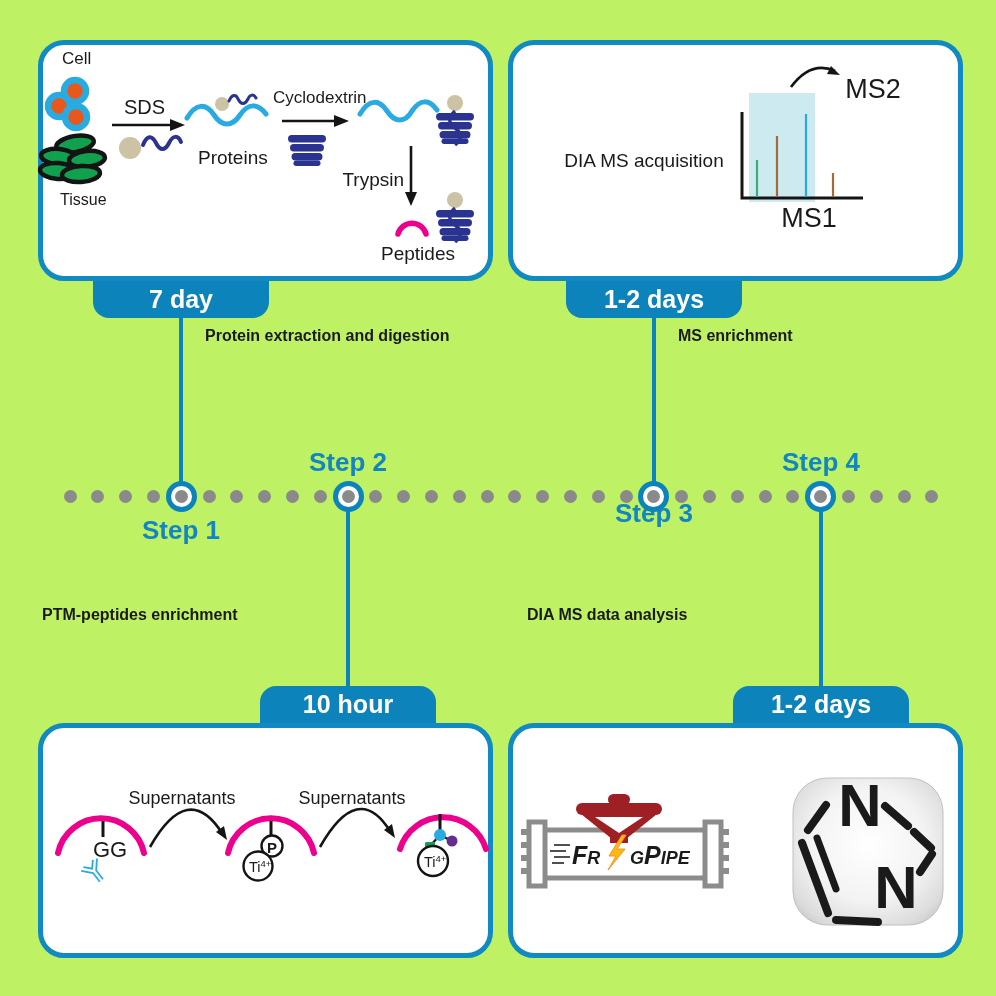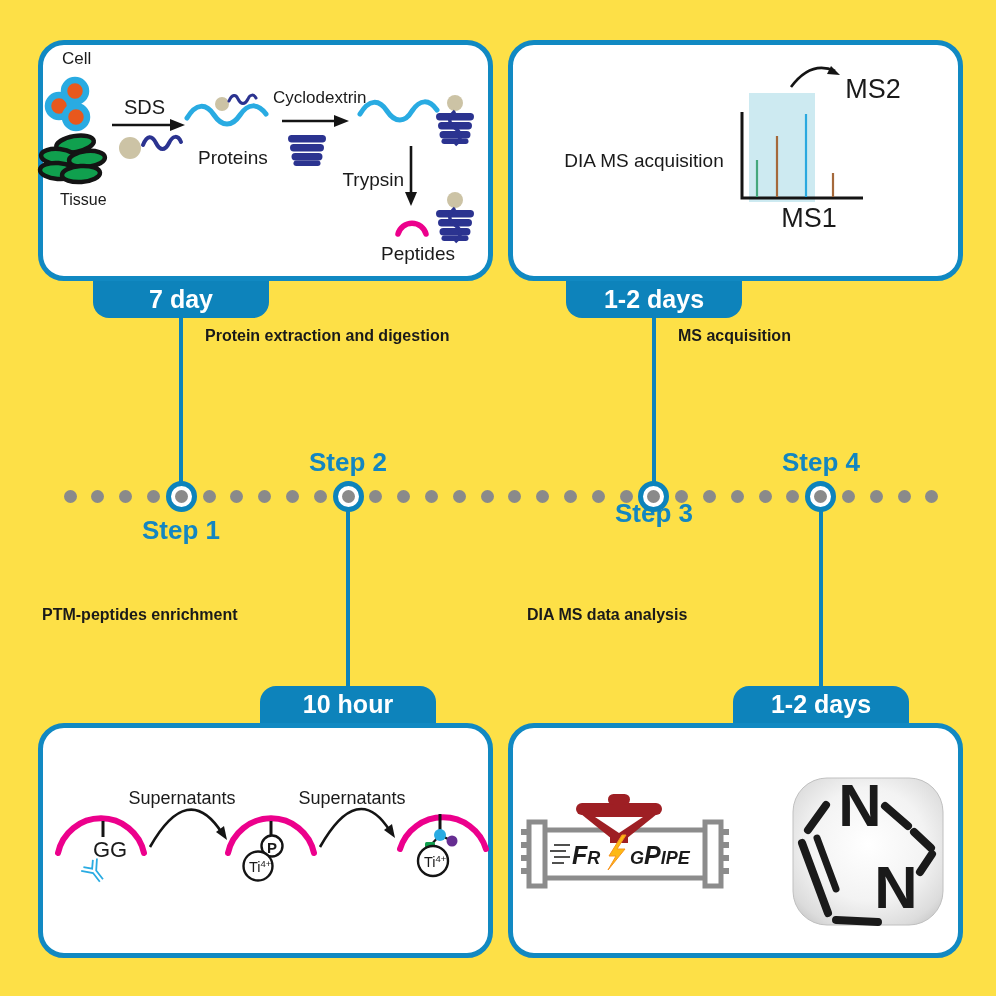--- a/index.html
+++ b/index.html
@@ -1,16 +1,16 @@
 <!DOCTYPE html>
 <html><head>
 <meta charset="utf-8">
 <style>
   html,body{margin:0;padding:0;background:#fff;}
-  #canvas{position:relative;width:996px;height:996px;background:#fde047;overflow:hidden;
+  #canvas{position:relative;width:996px;height:996px;background:#bef264;overflow:hidden;
           font-family:"Liberation Sans",sans-serif;}
   .panel{position:absolute;box-sizing:border-box;border:5px solid #1189C2;border-radius:26px;
          background:#fff;}
   .panel svg{position:absolute;left:-5px;top:-5px;overflow:visible;}
   svg text{fill:#1a1a1a;font-family:"Liberation Sans",sans-serif;}
   .badge{position:absolute;width:176px;height:37px;background:#0D83BB;color:#fff;
          font-weight:bold;font-size:25px;text-align:center;line-height:37px;}
   .badge.top{border-radius:0 0 16px 16px;}
   .badge.bottom{border-radius:16px 16px 0 0;}
   .vline{position:absolute;width:4px;background:#0D83BB;}
@@ -228,21 +228,21 @@
   <div class="badge top" style="left:566px;top:281px;">1-2 days</div>
   <div class="badge bottom" style="left:260px;top:686px;">10 hour</div>
   <div class="badge bottom" style="left:733px;top:686px;">1-2 days</div>
 
   <div class="vline" style="left:179px;top:316px;height:168px;"></div>
   <div class="vline" style="left:652px;top:316px;height:168px;"></div>
   <div class="vline" style="left:346px;top:510px;height:176px;"></div>
   <div class="vline" style="left:819px;top:510px;height:176px;"></div>
 
   <div class="task" style="left:205px;top:326px;width:270px;">Protein extraction and digestion</div>
-  <div class="task" style="left:678px;top:326px;width:285px;">MS acquisition</div>
+  <div class="task" style="left:678px;top:326px;width:285px;">MS enrichment</div>
   <div class="task" style="left:42px;top:605px;width:330px;">PTM-peptides enrichment</div>
   <div class="task" style="left:527px;top:605px;width:320px;">DIA MS data analysis</div>
 
   <div class="step-label" style="left:116px;top:515px;">Step 1</div>
   <div class="step-label" style="left:283px;top:447px;">Step 2</div>
   <div class="step-label" style="left:589px;top:498px;">Step 3</div>
   <div class="step-label" style="left:756px;top:447px;">Step 4</div>
 
   <div id="timeline-layer">
       <div class="dot" style="left: 63.5px;"></div>

